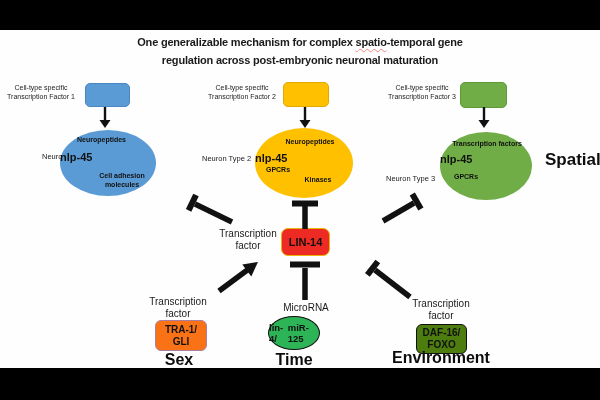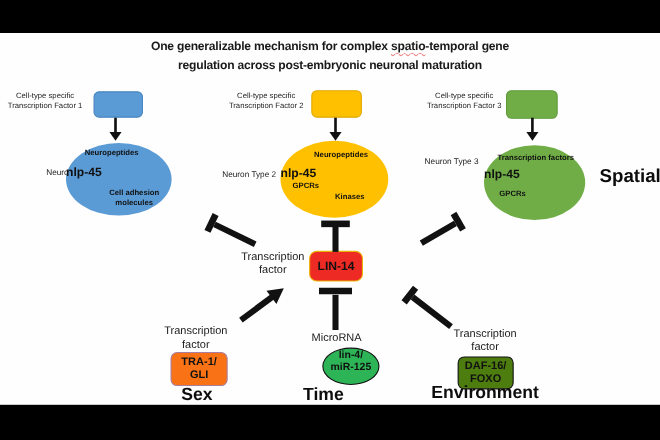--- a/index.html
+++ b/index.html
@@ -22,23 +22,23 @@
   .e-txt{font-weight:bold;font-size:7px;line-height:8.5px;color:#111;text-align:center;}
   .gene{font-weight:bold;font-size:11px;text-align:left;color:#111;}
   .plain10{font-size:10px;line-height:12px;text-align:center;color:#1a1a1a;}
   .lin14{left:281px;top:198px;width:47px;height:26px;background:#ee2a24;border:1px solid #eab308;
          border-radius:7px;display:flex;align-items:center;justify-content:center;
          font-weight:bold;font-size:11px;color:#111;text-align:right;}
   .reg-box{border-radius:6px;display:flex;flex-direction:column;align-items:center;
            justify-content:center;font-weight:bold;font-size:10px;line-height:12px;color:#111;}
   .pink-box{left:155px;top:290px;width:50px;height:29px;border:1px solid #a87fa0;}
   .cyan-box{left:416px;top:294px;width:49px;height:28px;border:1.5px solid #111;}
-  .mir-ellipse{left:293px;top:286px;width:50px;height:32px;border:1.5px solid #111;
-               border-radius:50%;display:flex;flex-direction:column;align-items:center;
-               justify-content:flex-start;font-weight:bold;font-size:9.5px;line-height:11px;color:#111;}
+  .mir-ellipse{left:268px;top:286px;width:50px;height:32px;border:1.5px solid #111;
+               border-radius:50%;display:flex;flex-direction:row;align-items:center;
+               justify-content:center;font-weight:bold;font-size:9.5px;line-height:11px;color:#111;}
   .cat{font-weight:bold;font-size:16px;color:#0d0d0d;text-align:center;}
   .spatial{font-weight:bold;font-size:17px;color:#0d0d0d;}
   svg.overlay{position:absolute;left:0;top:0;pointer-events:none;}
   .line-blk{display:block;}
 </style>
 </head>
 <body>
 
 <div class="stage">
   <div class="canvas">
@@ -72,21 +72,21 @@
     <div class="abs e-txt" style="left:270px;top:108px;width:80px;">Neuropeptides</div>
     <div class="abs gene" style="left:255px;top:122px;width:98px;">nlp-45</div>
     <div class="abs e-txt" style="left:262px;top:136px;width:32px;">GPCRs</div>
     <div class="abs e-txt" style="left:298px;top:146px;width:40px;">Kinases</div>
 
     <div class="abs tf-label ctr" style="left:384px;top:54px;width:76px;">
       <span class="line-blk">Cell-type specific</span>
       <span class="line-blk">Transcription Factor 3</span>
     </div>
     <div class="abs tf-box b3" style="background-color: rgb(112, 173, 71);"></div>
-    <div class="abs neuron-label" style="left:386px;top:112px;width:50px;">Neuron Type 3</div>
+    <div class="abs neuron-label" style="left:386px;top:144px;width:50px;">Neuron Type 3</div>
     <div class="abs ellipse" style="left: 440px; top: 102px; width: 92px; height: 68px; background-color: rgb(112, 173, 71);"></div>
     <div class="abs e-txt" style="left:443px;top:110px;width:88px;">Transcription factors</div>
     <div class="abs gene" style="left:440px;top:123px;width:88px;">nlp-45</div>
     <div class="abs e-txt" style="left:448px;top:143px;width:36px;">GPCRs</div>
     <div class="abs spatial" style="left:545px;top:120px;width:55px;">Spatial</div>
 
     <div class="abs plain10" style="left:210px;top:198px;width:76px;">
       <span class="line-blk">Transcription</span>
       <span class="line-blk">factor</span>
     </div>

